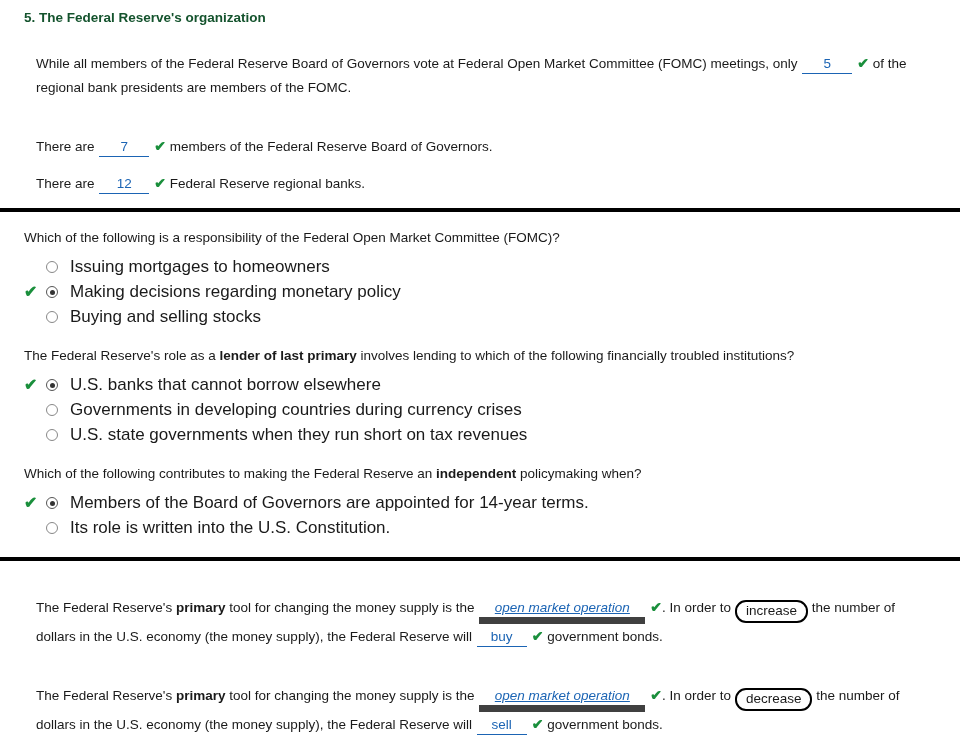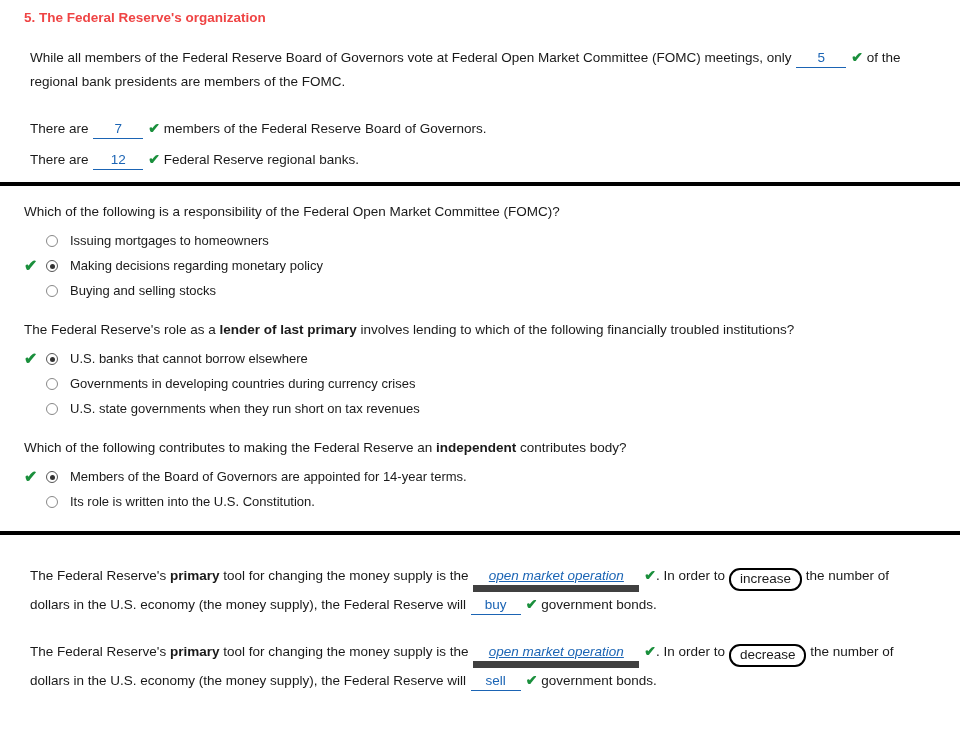--- a/index.html
+++ b/index.html
@@ -16,29 +16,29 @@
     overflow: hidden;
   }
   .page {
     position: relative;
     width: 960px;
     height: 740px;
   }
   .section-title {
     font-weight: bold;
     font-size: 13.5px;
-    color: #ef4444;
+    color: #14532d;
     padding: 10px 0 0 24px;
   }
   .block {
     padding: 0 24px;
   }
   .para {
     line-height: 24px;
-    margin: 6px;
+    margin: 12px;
   }
   .divider {
     border: none;
     border-top: 4px solid #000;
     margin: 10px 0 0 0;
     height: 0;
   }
   
   .blank {
     display: inline-block;
@@ -117,21 +117,21 @@
     content: "";
     position: absolute;
     left: 2.5px;
     top: 2.5px;
     width: 5px;
     height: 5px;
     border-radius: 50%;
     background: #333;
   }
   .choice-label {
-    font-size: 13px;
+    font-size: 17px;
     color: #1a1a1a;
   }
   .qgroup {
     margin-bottom: 18px;
   }
   .s1 { padding-top: 14px; }
   .s2 { padding-top: 16px; }
   .s3 { padding-top: 22px; }
   .gap-sm { height: 10px; }
   b { font-weight: bold; }
@@ -208,21 +208,21 @@
         <li class="choice">
           <span class="mark"></span>
           <span class="radio"></span>
           <span class="choice-label">U.S. state governments when they run short on tax revenues</span>
         </li>
       </ul>
     </div>
 
     <div class="qgroup">
       <p class="q-text">
-        <span>Which of the following contributes to making the Federal Reserve an </span><b>independent</b><span> contributes body?</span>
+        <span>Which of the following contributes to making the Federal Reserve an </span><b>independent</b><span> policymaking when?</span>
       </p>
       <ul class="choices">
         <li class="choice">
           <span class="mark">✔</span>
           <span class="radio selected"></span>
           <span class="choice-label">Members of the Board of Governors are appointed for 14-year terms.</span>
         </li>
         <li class="choice">
           <span class="mark"></span>
           <span class="radio"></span>

